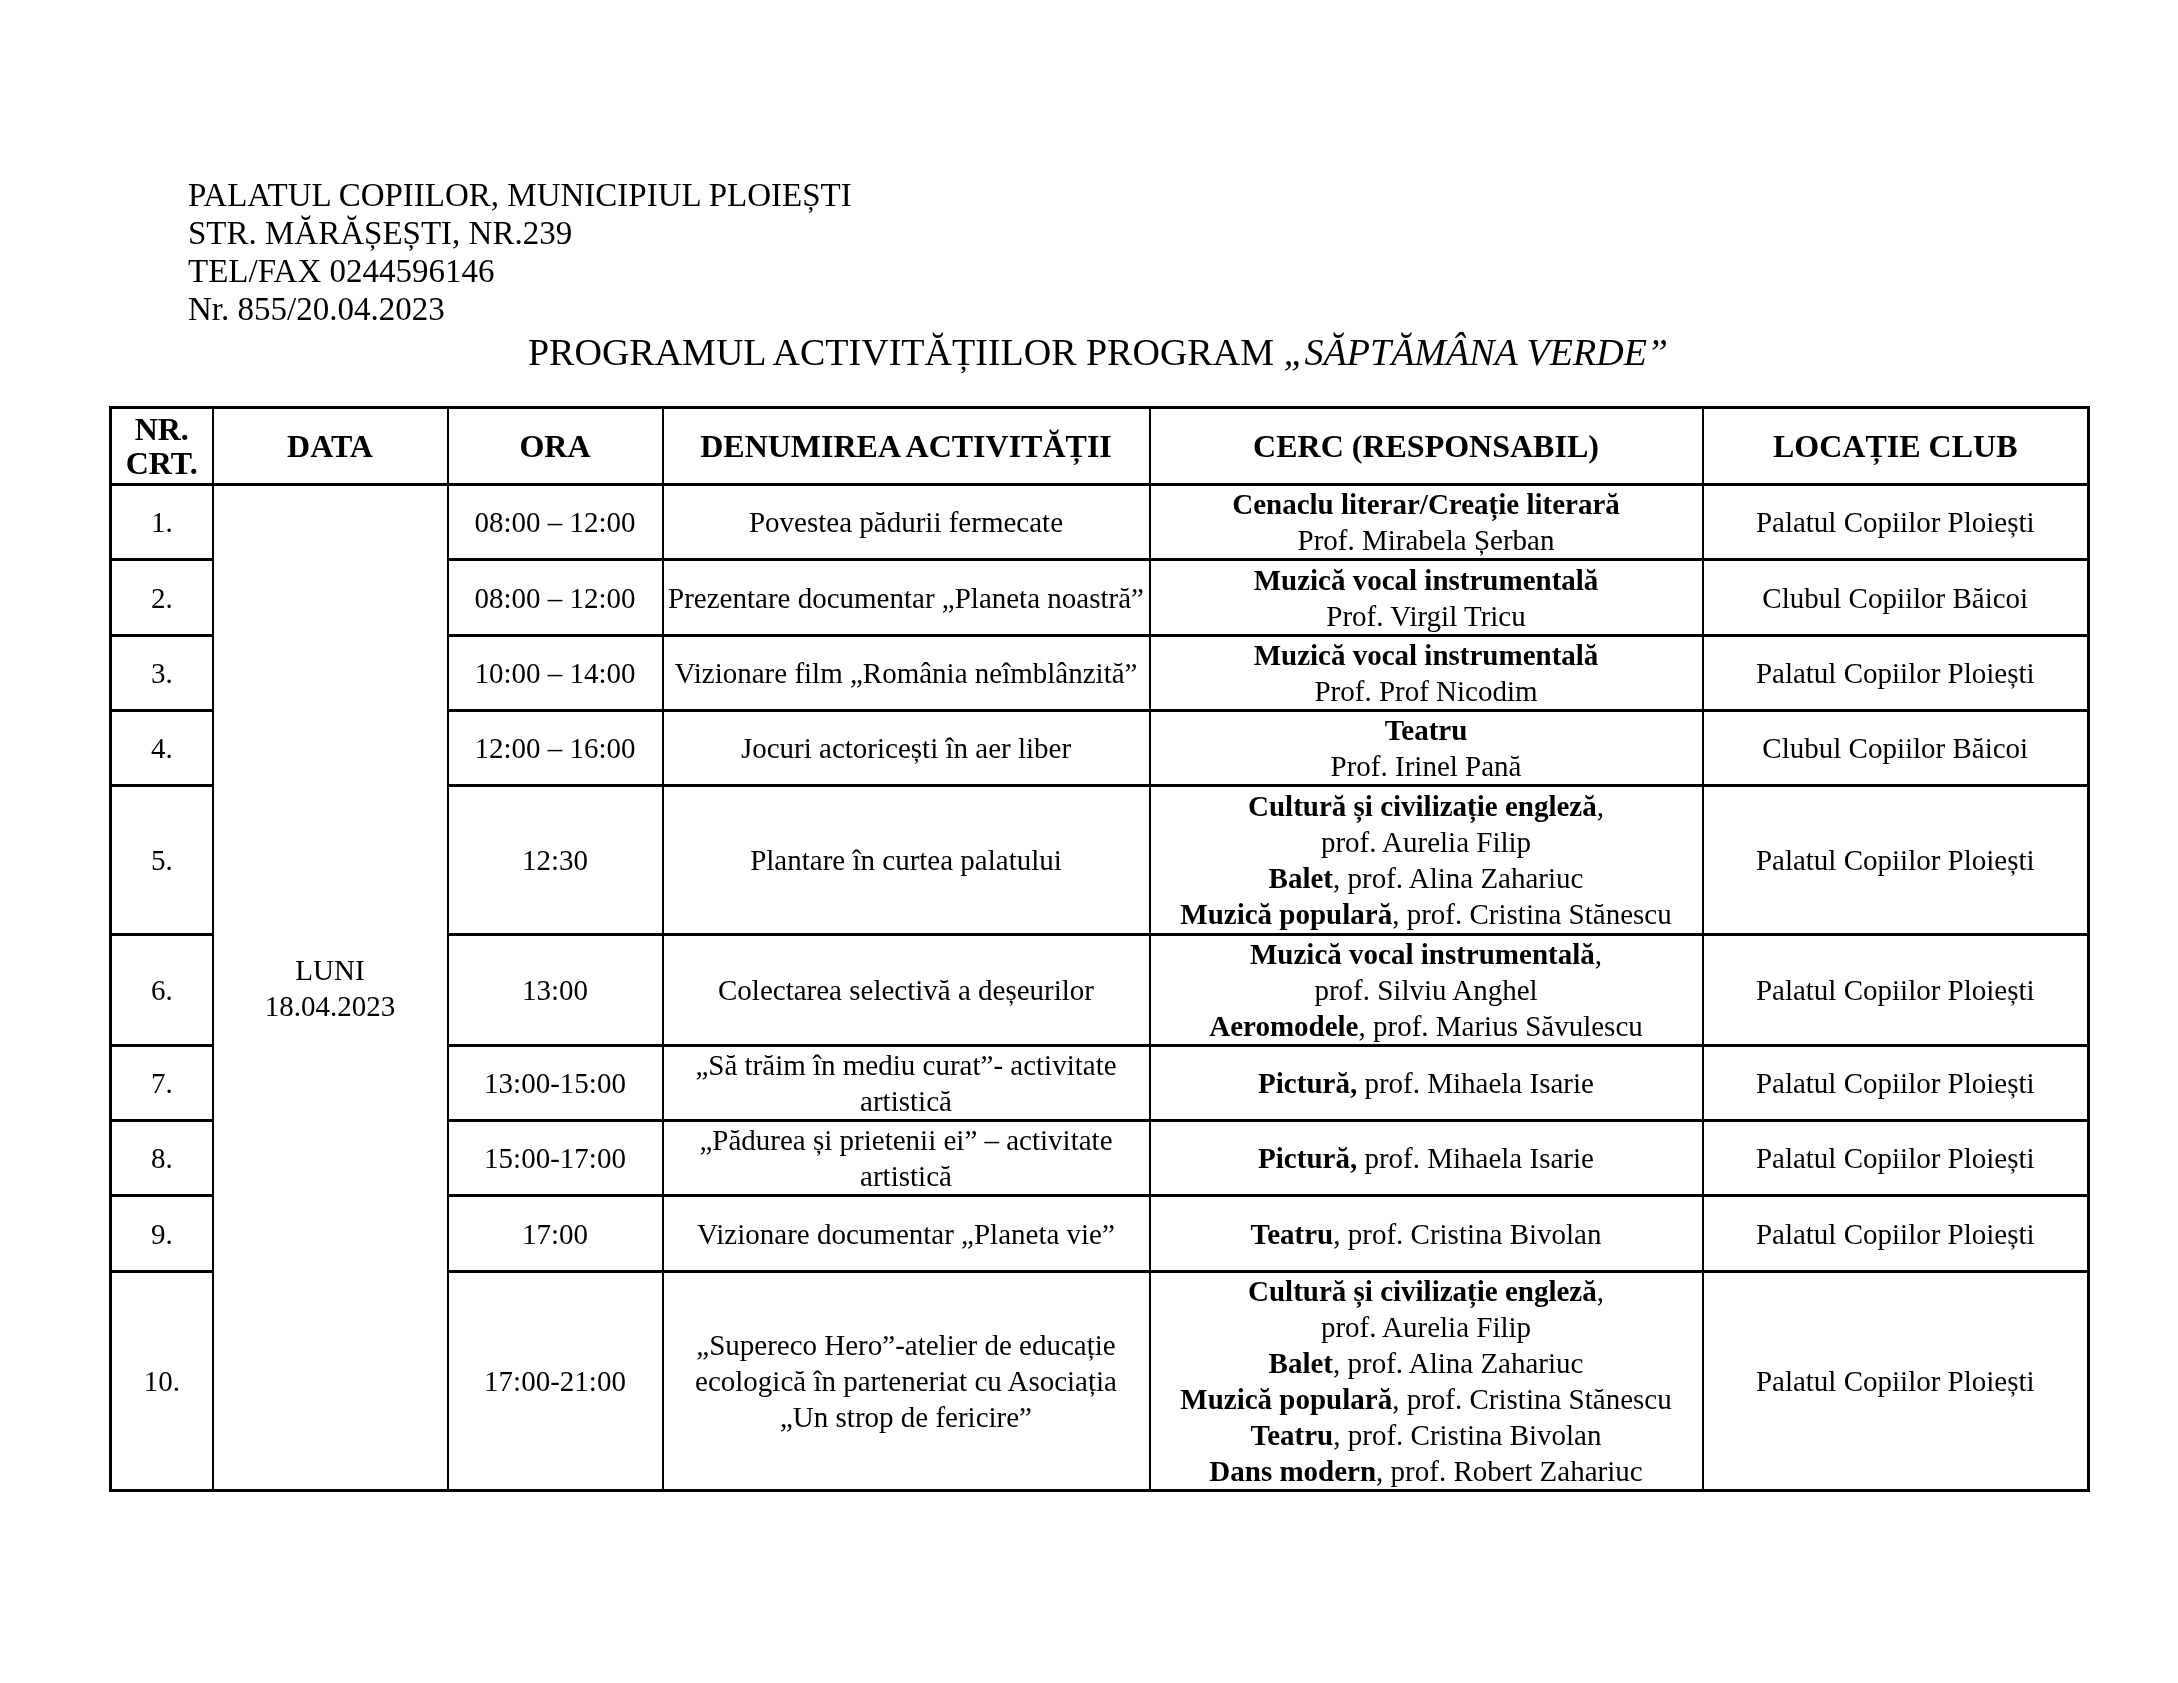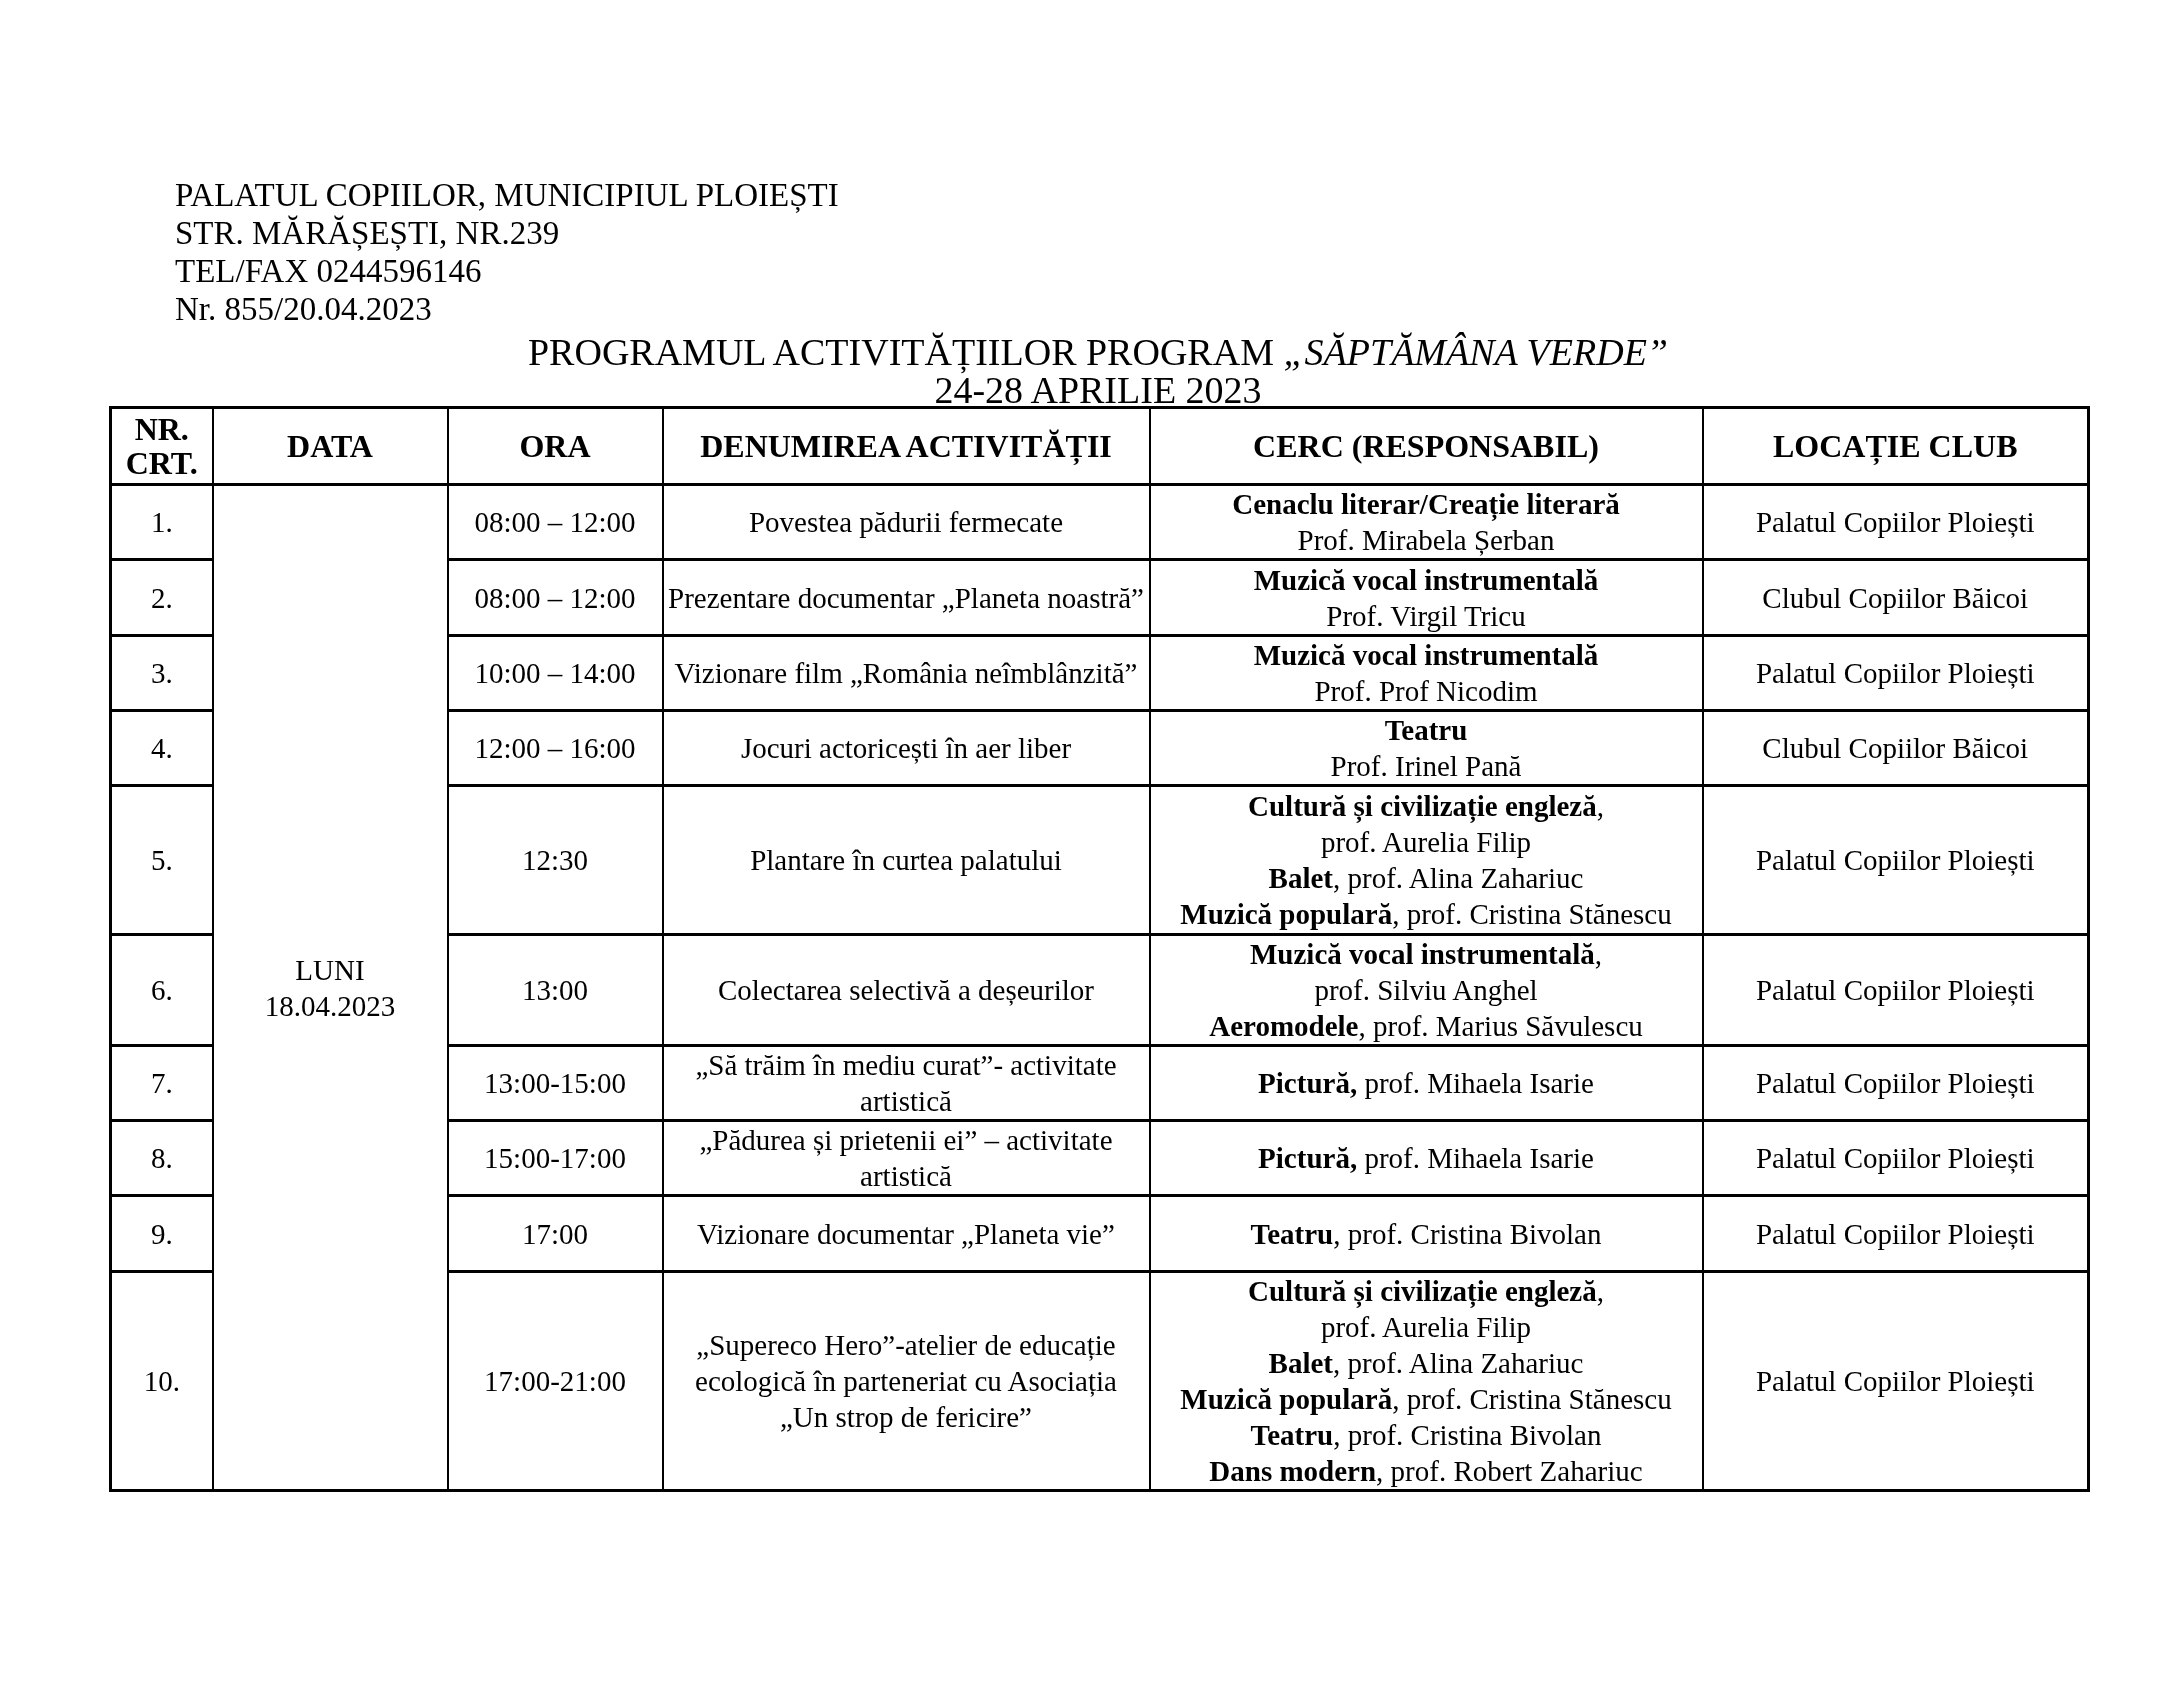--- a/index.html
+++ b/index.html
@@ -7,21 +7,21 @@
     position:relative;
     width:2178px;
     height:1683px;
     background:#ffffff;
     color:#000;
     font-family:"Liberation Serif","DejaVu Serif",serif;
     overflow:hidden;
   }
   .letterhead{
     position:absolute;
-    left:175px;
+    left:188px;
     top:176px;
     font-size:33px;
     line-height:38px;
     white-space:nowrap;
   }
   .title-block{
     position:absolute;
     left:109px;
     top:333px;
     width:1978px;
@@ -79,21 +79,20 @@
 
   <div class="letterhead">
     <div>PALATUL COPIILOR, MUNICIPIUL PLOIEȘTI</div>
     <div>STR. MĂRĂȘEȘTI, NR.239</div>
     <div>TEL/FAX 0244596146</div>
     <div>Nr. 855/20.04.2023</div>
   </div>
 
   <div class="title-block">
     <div><span>PROGRAMUL ACTIVITĂȚIILOR PROGRAM </span><span class="italic">„SĂPTĂMÂNA VERDE”</span></div>
-    <div>24-28 APRILIE 2023</div>
   </div>
 
   <table class="schedule">
     <colgroup>
       <col style="width:102px">
       <col style="width:235px">
       <col style="width:215px">
       <col style="width:487px">
       <col style="width:553px">
       <col style="width:386px">

